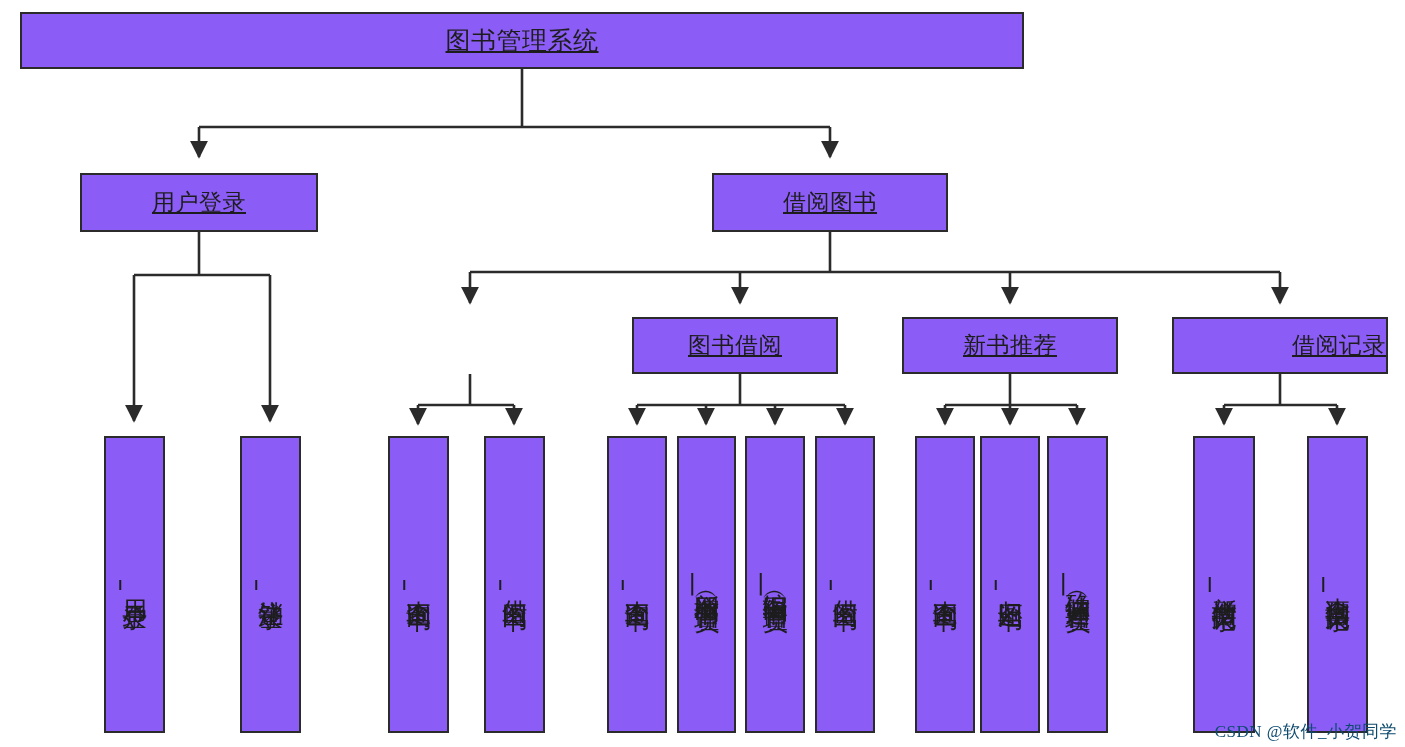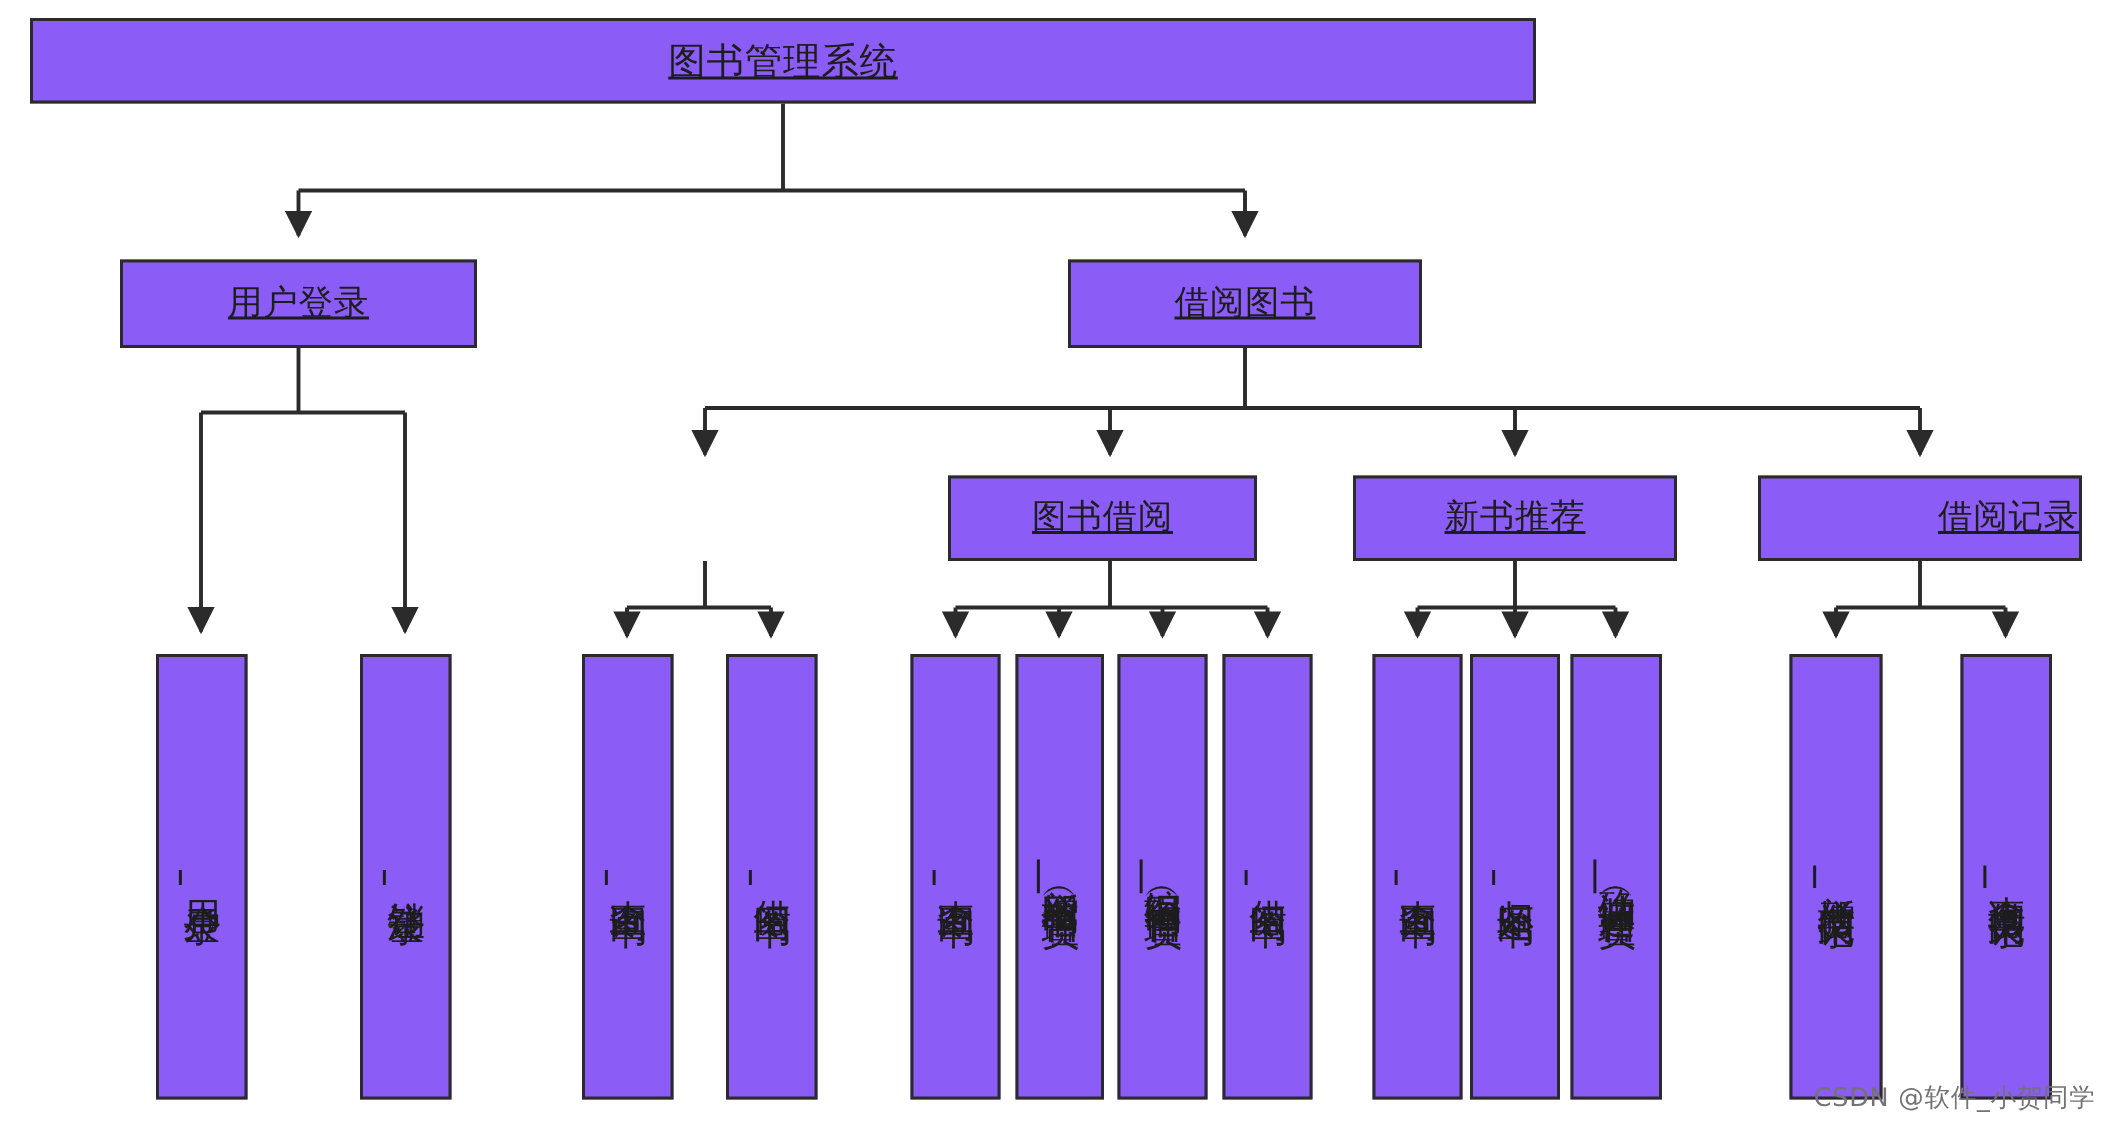--- a/index.html
+++ b/index.html
@@ -59,23 +59,24 @@
     white-space: nowrap;
   }
   #root-node .label {
     font-size: 25px;
   }
   #watermark {
     position: absolute;
     right: 8px;
     bottom: 4px;
     font-size: 17px;
-    color: #737373;
+    color: #0c4a6e;
     white-space: nowrap;
     letter-spacing: 0.5px;
+    font-family: Liberation Serif, serif;
   }
 </style>
 </head>
 <body>
 
 <div id="canvas">
 
   <svg id="wires" viewBox="0 0 1405 747" width="1405" height="747" xmlns="http://www.w3.org/2000/svg">
     <defs>
       <marker id="arrow" viewBox="0 0 10 10" refX="9" refY="5" markerWidth="7" markerHeight="7" orient="auto-start-reverse">

